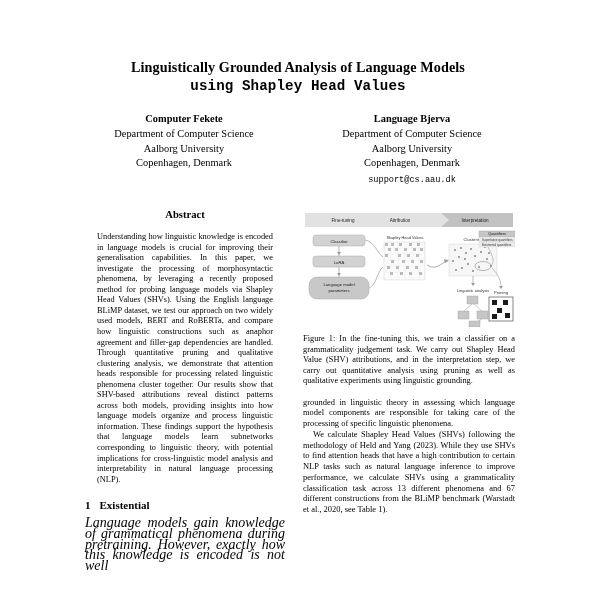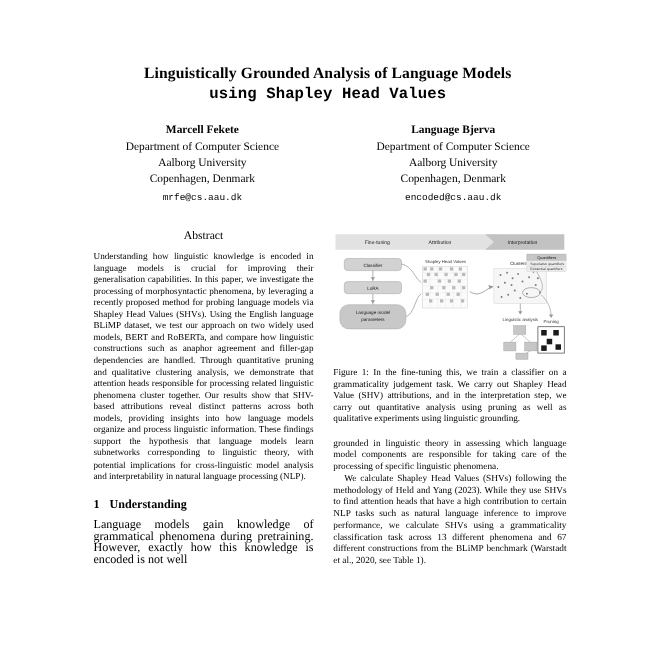--- a/index.html
+++ b/index.html
@@ -70,43 +70,44 @@
   }
   .col {
     width: 215px;
     flex: 0 0 215px;
   }
   .col-left { width: 200px; flex: 0 0 200px; }
   .col-right { width: 212px; flex: 0 0 212px; }
 
   .section-head {
     text-align: center;
-    font-weight: normal;
+    font-weight: bold;
     font-size: 10.6px;
     margin-bottom: 8px;
   }
   .abstract-body p {
-    margin: 0;
+    margin: 12px;
     font-size: 8.35px;
     line-height: 10.55px;
     text-align: justify;
     text-justify: inter-word;
     hyphens: manual;
   }
   .sec-number-head {
     font-size: 11px;
     font-weight: bold;
     margin: 14px 0 7px 0;
   }
   .sec-number-head .num { margin-right: 9px; }
   .body-par {
     margin: 0;
-    font-size: 11px;
+    font-size: 14px;
     line-height: 10.7px;
     text-align: justify;
+    font-style: italic;
   }
 
   
   .figure-wrap { margin-bottom: 10px; }
   .figure-box {
     width: 212px;
     height: 118px;
     background: #ffffff;
     position: relative;
   }
@@ -132,45 +133,44 @@
 
   <div class="title-block">
     <div class="paper-title">
       <span>Linguistically Grounded Analysis of Language Models</span>
       <span class="line2">using Shapley Head Values</span>
     </div>
   </div>
 
   <div class="authors">
     <div class="author">
-      <span class="name">Marcell Fekete</span>
+      <span class="name">Computer Fekete</span>
       <span class="aff">Department of Computer Science</span>
       <span class="aff">Aalborg University</span>
       <span class="aff">Copenhagen, Denmark</span>
-      <span class="email">mrfe@cs.aau.dk</span>
     </div>
     <div class="author">
       <span class="name">Language Bjerva</span>
       <span class="aff">Department of Computer Science</span>
       <span class="aff">Aalborg University</span>
       <span class="aff">Copenhagen, Denmark</span>
-      <span class="email">encoded@cs.aau.dk</span>
+      <span class="email">support@cs.aau.dk</span>
     </div>
   </div>
 
   <div class="columns">
 
     <div class="col col-left">
       <div class="section-head">Abstract</div>
       <div class="abstract-body">
         <p>Understanding how linguistic knowledge is encoded in language models is crucial for improving their generalisation capabilities. In this paper, we investigate the processing of morphosyntactic phenomena, by leveraging a recently proposed method for probing language models via Shapley Head Values (SHVs). Using the English language BLiMP dataset, we test our approach on two widely used models, BERT and RoBERTa, and compare how linguistic constructions such as anaphor agreement and filler-gap dependencies are handled. Through quantitative pruning and qualitative clustering analysis, we demonstrate that attention heads responsible for processing related linguistic phenomena cluster together. Our results show that SHV-based attributions reveal distinct patterns across both models, providing insights into how language models organize and process linguistic information. These findings support the hypothesis that language models learn subnetworks corresponding to linguistic theory, with potential implications for cross-linguistic model analysis and interpretability in natural language processing (NLP).</p>
       </div>
 
       <div class="sec-number-head">
-        <span class="num">1</span><span>Understanding</span>
+        <span class="num">1</span><span>Existential</span>
       </div>
       <p class="body-par">Language models gain knowledge of grammatical phenomena during pretraining. However, exactly how this knowledge is encoded is not well</p>
     </div>
 
     <div class="col col-right">
 
       <div class="figure-wrap">
         <div class="figure-box">
           <svg width="212" height="118" viewBox="0 0 212 118">
             <defs>

